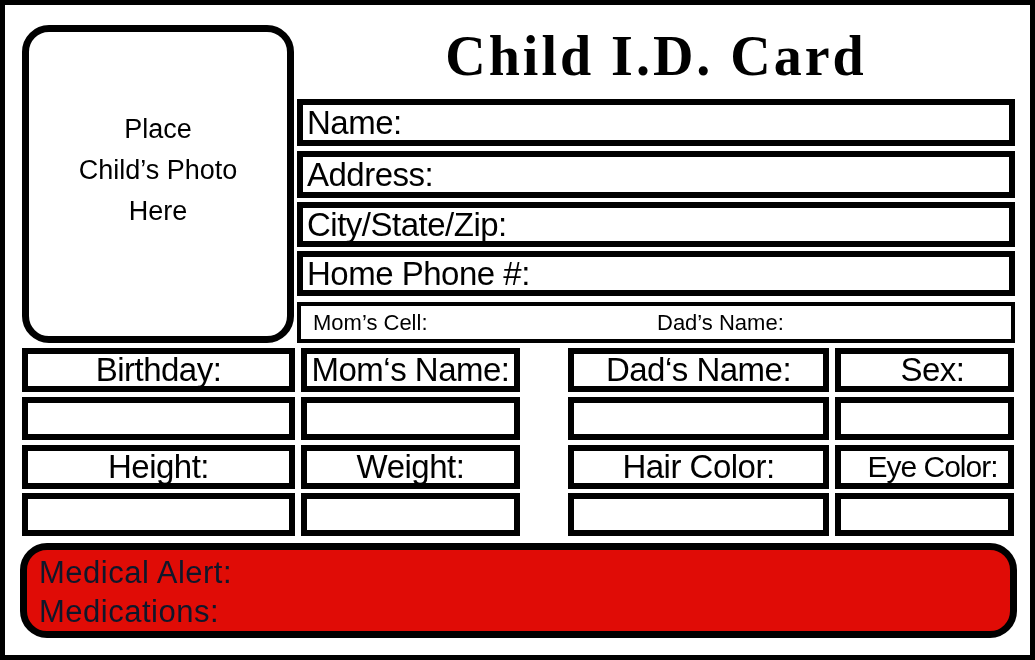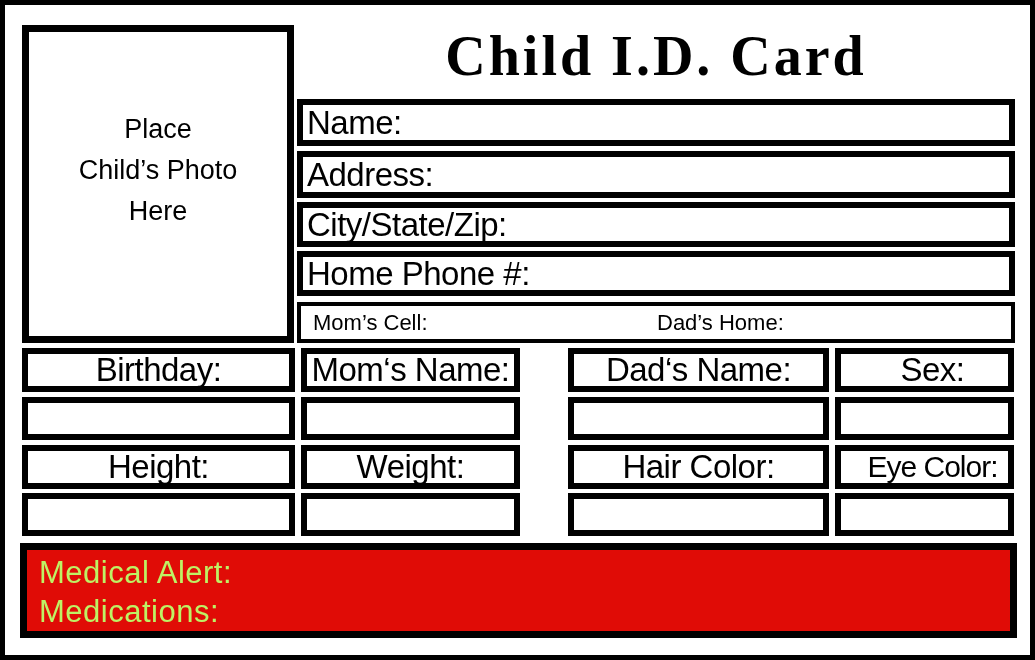--- a/index.html
+++ b/index.html
@@ -15,21 +15,21 @@
     position:absolute; inset:0;
     border:5px solid #000;
     pointer-events:none;
   }
   .box {
     position:absolute;
     box-sizing:border-box;
     border:6px solid #000;
     background:#fff;
   }
-  .bthick { border-width:7px; }
+  .bthick { border-width:7px;border-radius:27px; }
   .bthin  { border-width:4px; }
 
   
   .photo-box {
     left:22px; top:25px; width:272px; height:318px;
     display:flex; align-items:center; justify-content:center;
     text-align:center;
   }
   .photo-text {
     font-size:27px; line-height:41px;
@@ -85,21 +85,21 @@
   }
   .tight { font-size:30px; letter-spacing:-1px; }
 
   
   .alert-box {
     left:20px; top:543px; width:997px; height:95px;
     background:#E00C06;
     padding:3px 0 0 12px;
   }
   .alert-line {
-    font-size:31px; line-height:39px; color:#bef264;
+    font-size:31px; line-height:39px; color:#0f172a;
     letter-spacing:0.5px;
   }
 </style>
 </head>
 <body>
 
 <div class="card">
 
   <div class="title">Child I.D. Card</div>
 
@@ -121,21 +121,21 @@
     <span class="field-label">Home Phone #:</span>
     <span></span>
   </div>
   <div class="box field f-city">
     <span class="field-label">City/State/Zip:</span>
     <span></span>
   </div>
 
   <div class="box bthin cell-box">
     <span class="cell-label cell-mom">Mom’s Cell:</span>
-    <span class="cell-label cell-dad">Dad’s Home:</span>
+    <span class="cell-label cell-dad">Dad’s Name:</span>
   </div>
 
   <div class="box grid-label col1 rowL1">
     <span>Birthday:</span>
   </div>
   <div class="box grid-label col2 rowL1">
     <span>Mom‘s Name:</span>
   </div>
   <div class="box grid-label col3 rowL1">
     <span>Dad‘s Name:</span>

